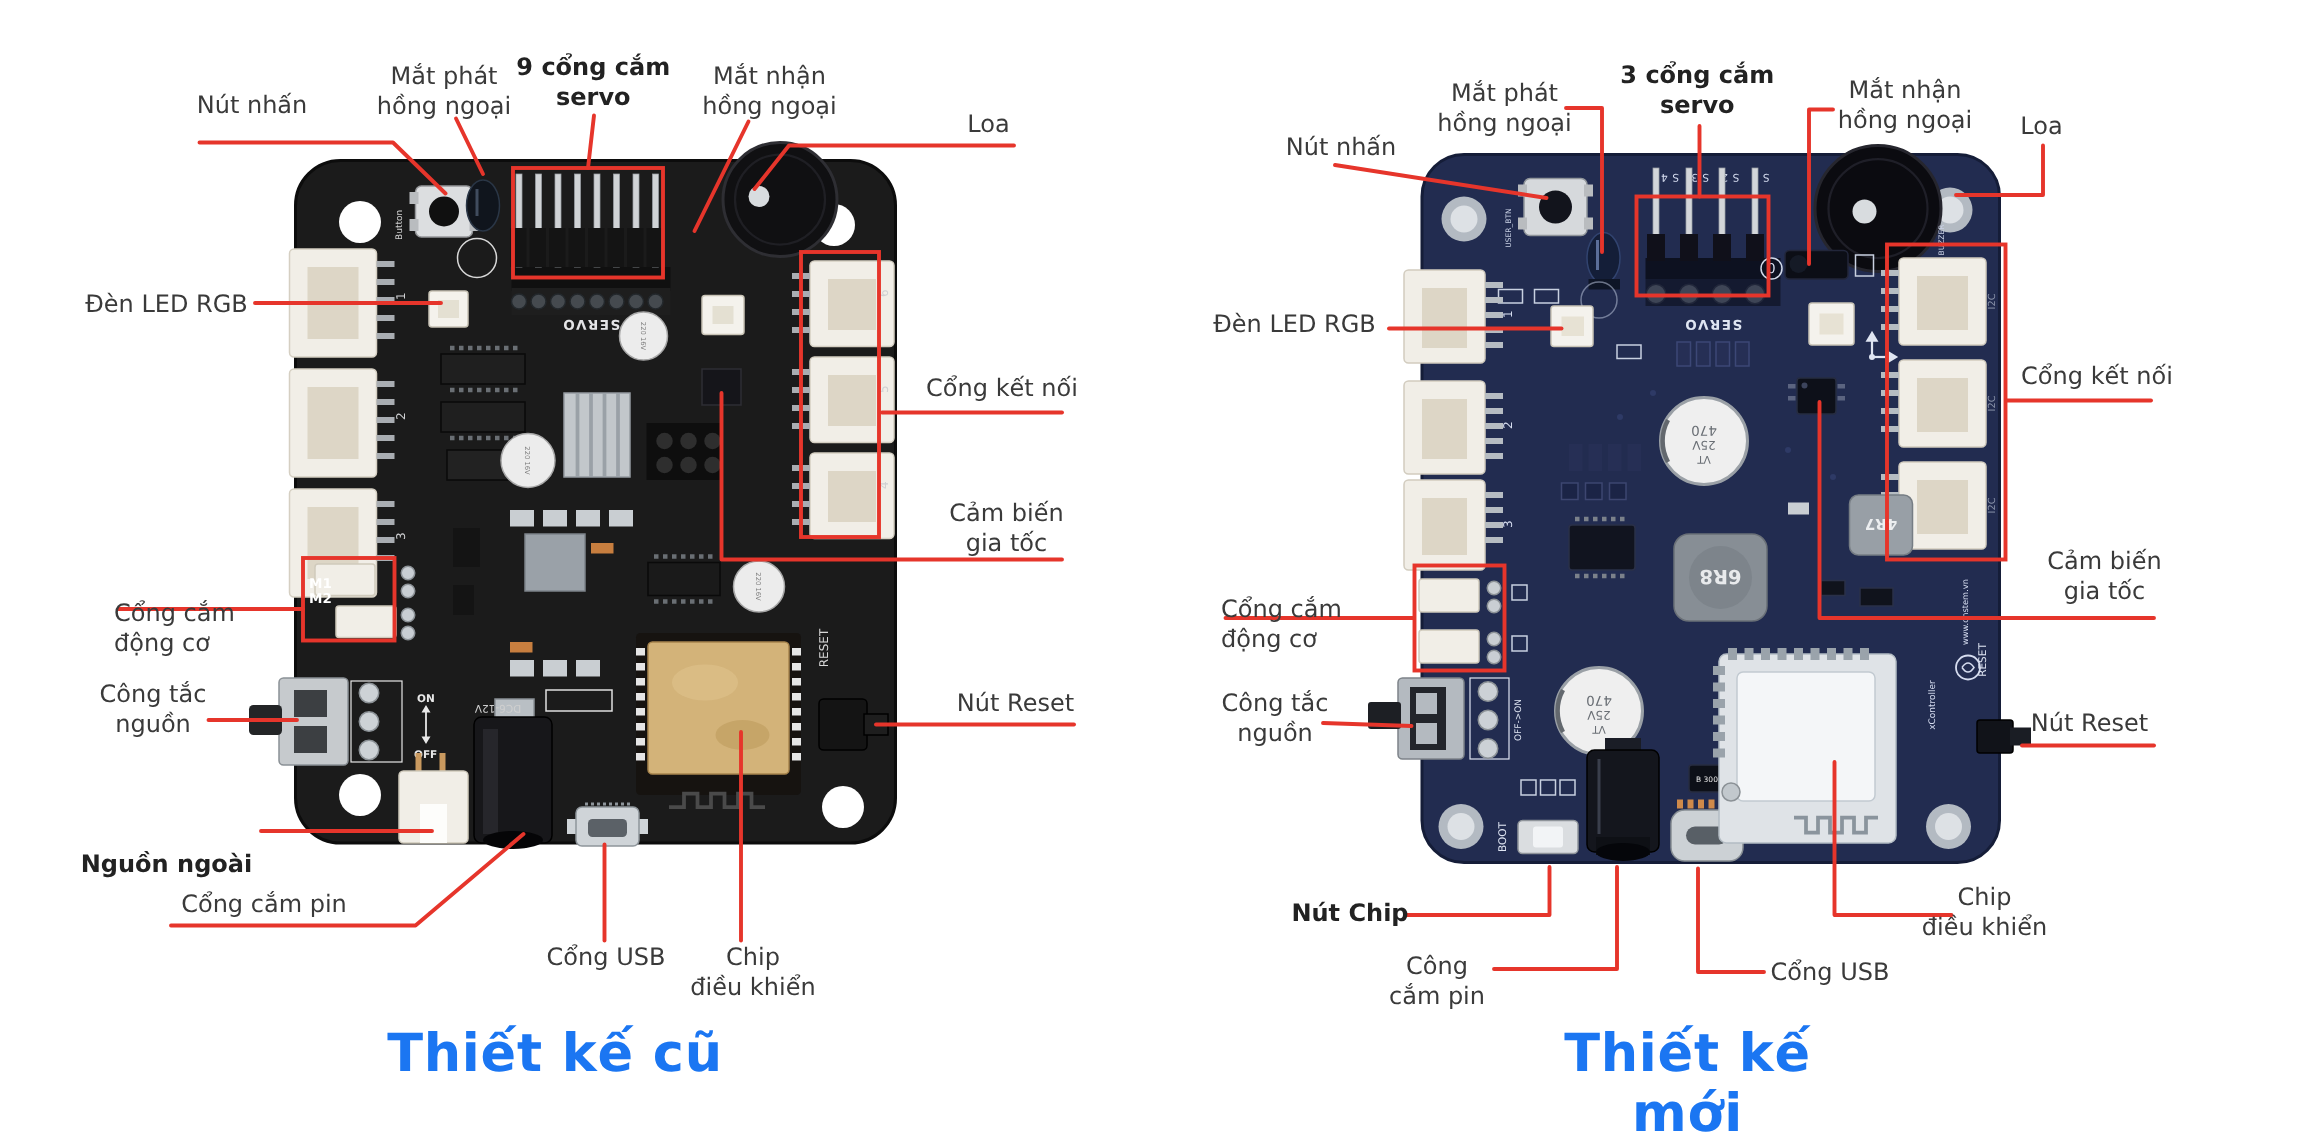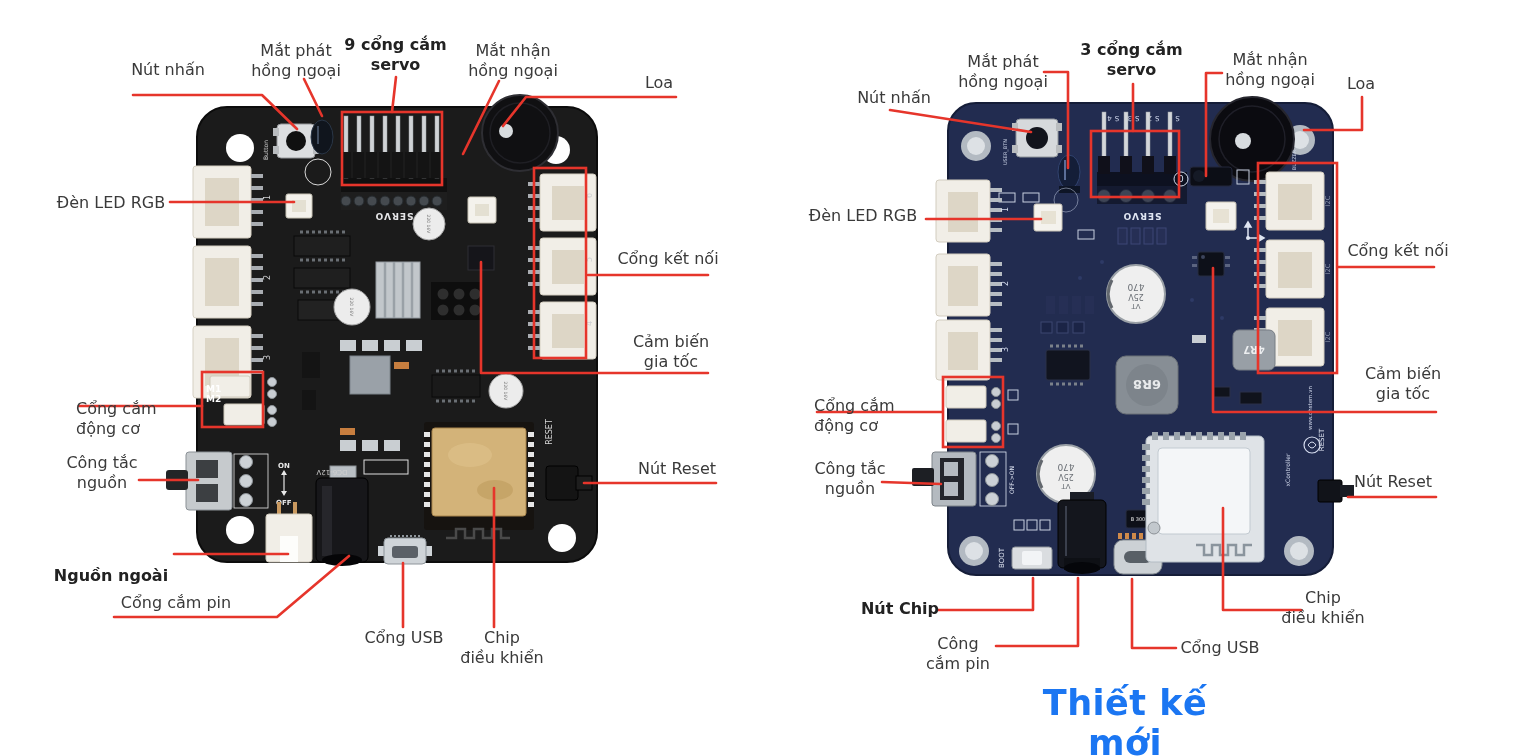--- a/index.html
+++ b/index.html
@@ -688,15 +688,16 @@
 <div class="lbl" style="left:804px;top:459px;width:92px;">Công tắc
 nguồn</div>
 <div class="lbl b" style="left:856px;top:599px;width:88px;">Nút Chip</div>
 <div class="lbl" style="left:916px;top:634px;width:84px;">Công
 cắm pin</div>
 <div class="lbl" style="left:1172px;top:638px;width:96px;">Cổng USB</div>
 <div class="lbl" style="left:1270px;top:588px;width:106px;">Chip
 điều khiển</div>
 <div class="lbl" style="left:1344px;top:472px;width:98px;">Nút Reset</div>
 
+<div class="caption" style="left:245px;top:683px;width:250px;">Thiết kế cũ</div>
 <div class="caption" style="left:1000px;top:683px;width:250px;">Thiết kế mới</div>
 
 </div>
 
 </body></html>

